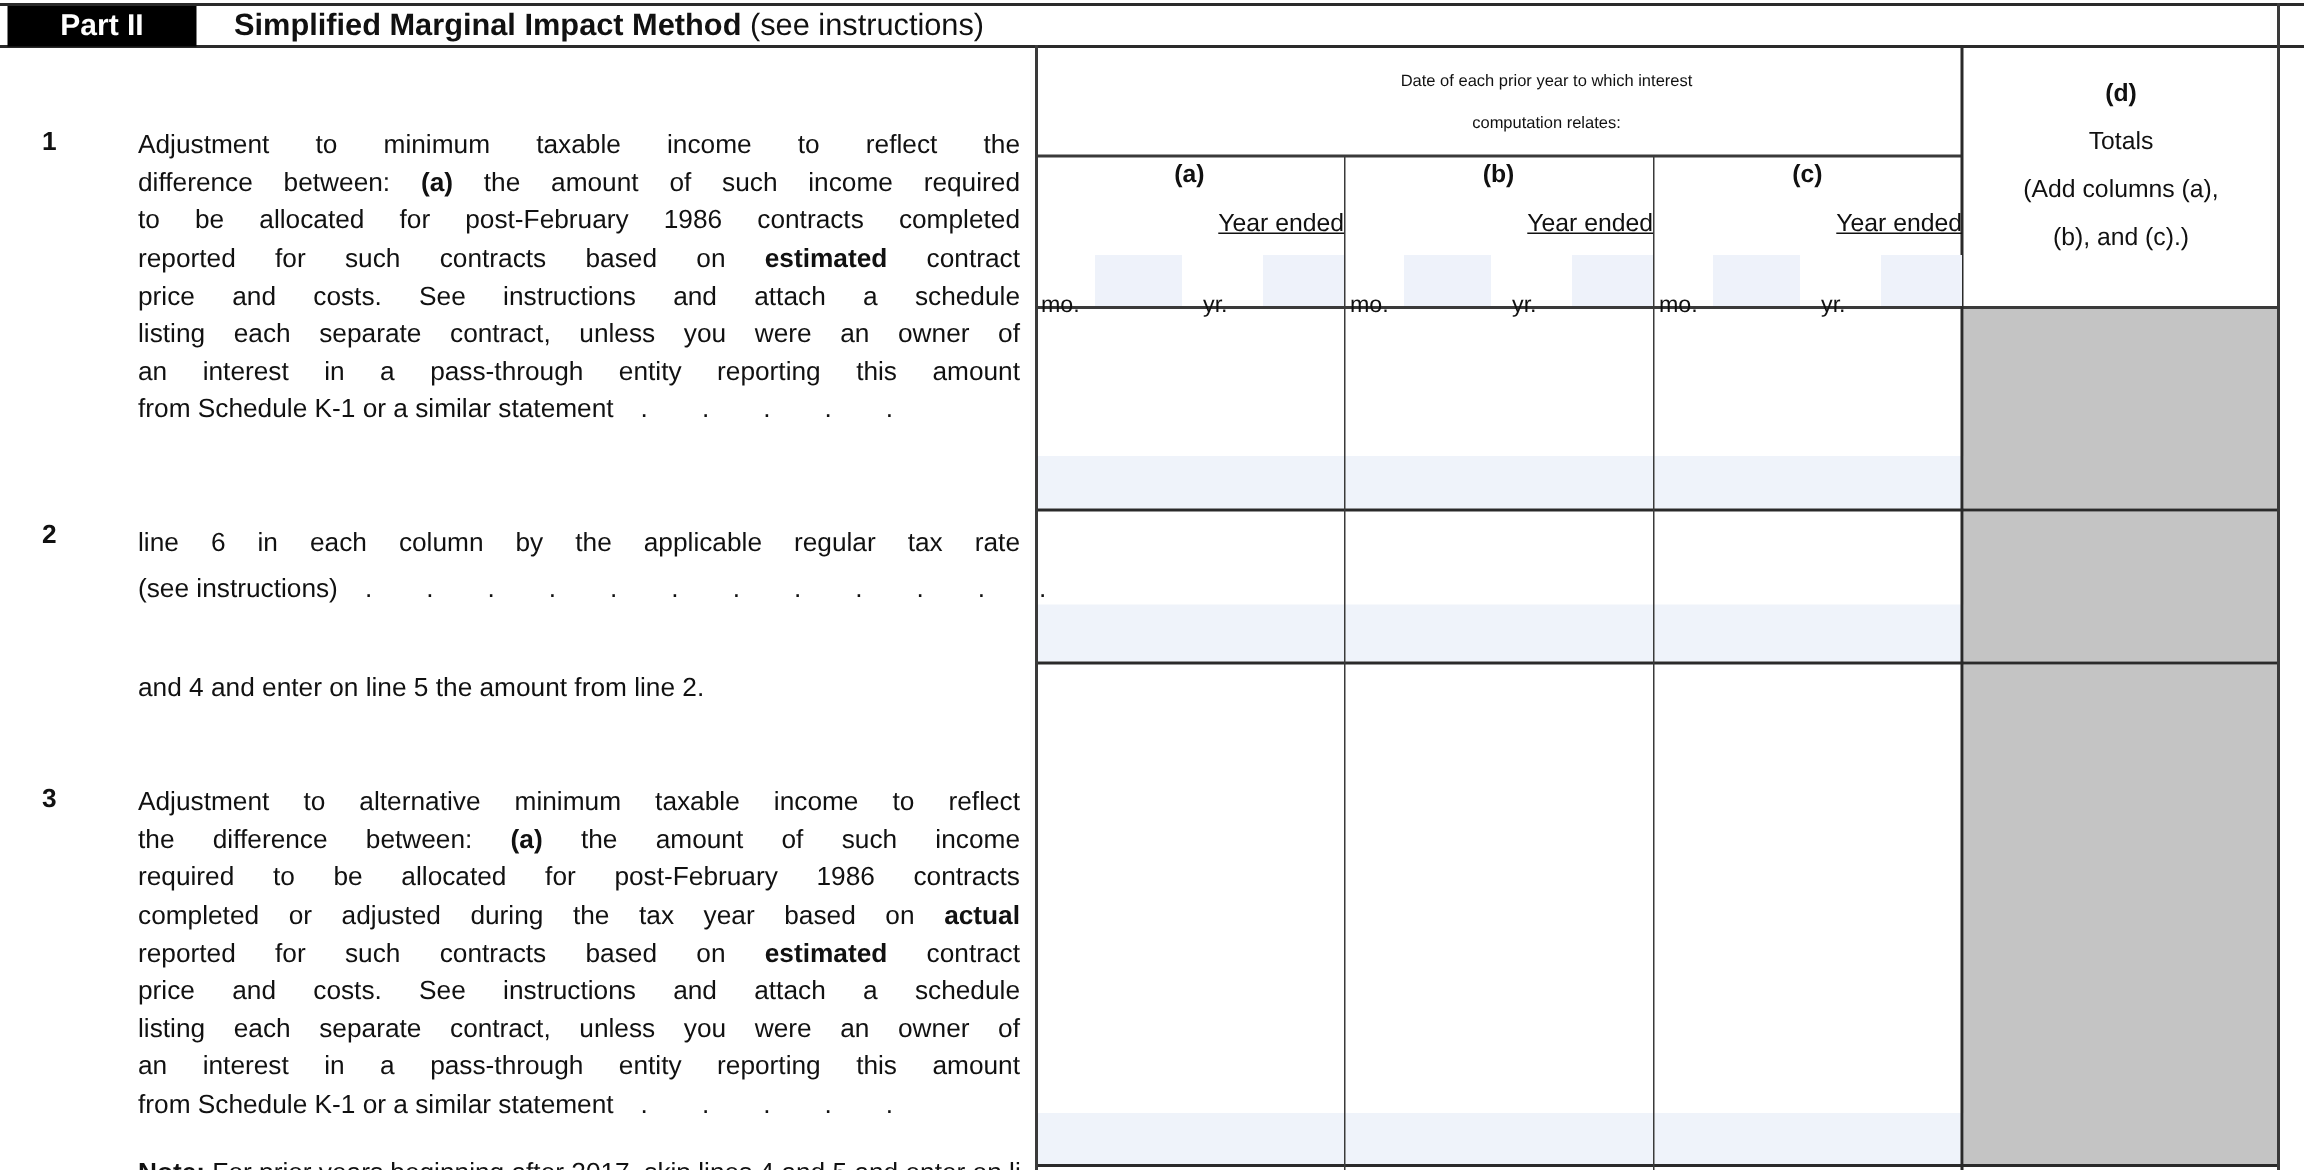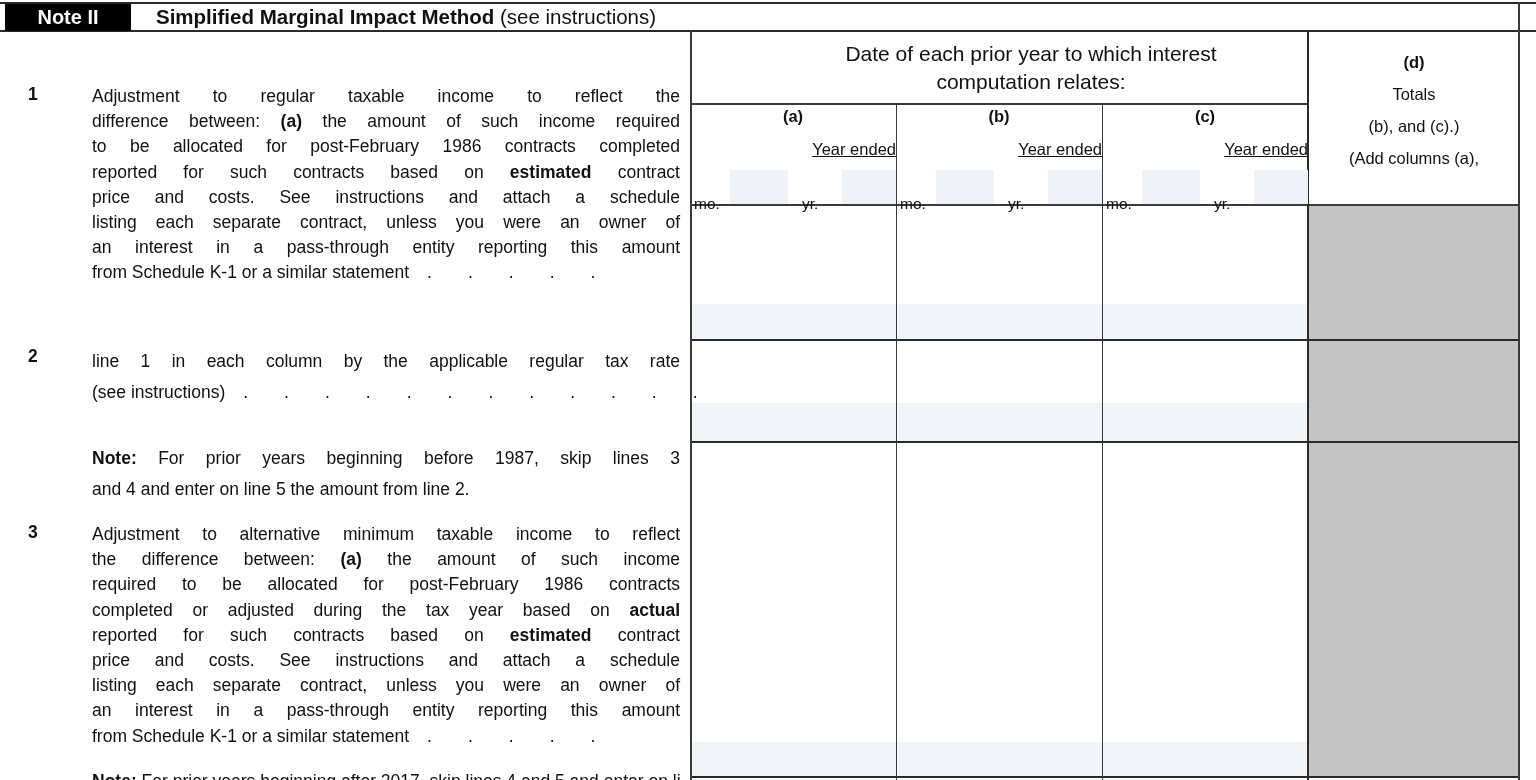--- a/index.html
+++ b/index.html
@@ -20,65 +20,64 @@
   .ln{font-size:17.5px;white-space:nowrap;}
   .ln.j{white-space:normal;text-align:justify;text-align-last:justify;}
   .item-line1 .ln,.item-line3 .ln{height:25.2px;line-height:25.2px;}
   .item-line2 .ln,.item-note .ln{height:31px;line-height:31px;}
   .item-line1{top:84px;} .item-line2{top:346px;} .item-note{top:443px;} .item-line3{top:522px;}
   .dots{letter-spacing:36px;margin-left:18px;}
   .clip-note{position:absolute;left:92px;top:769px;width:588px;height:11px;overflow:hidden;}
   .clip-note .ln{line-height:25px;}
   
   .span-header{position:absolute;left:690px;top:40px;width:682px;text-align:center;
-               font-size:21px;line-height:28px;}
+               font-size:11px;line-height:28px;}
   .col-letter{position:absolute;width:206px;text-align:center;font-size:16.5px;font-weight:bold;top:107px;}
   .col-caption{position:absolute;width:206px;text-align:right;font-size:16.5px;top:140px;text-decoration:underline;}
   .moyr-label{position:absolute;top:183px;font-size:15.5px;margin-top:12px;}
   .field{position:absolute;background:var(--field-bg,#eef2fa);}
   .band{position:absolute;background:var(--band-bg,#eff3fa);}
   .graycell{position:absolute;background:var(--disabled-bg,#c4c4c4);}
   .totals-header{position:absolute;left:1310px;top:46px;width:208px;text-align:center;
                  font-size:16.5px;line-height:32px;}
 </style>
 </head>
 <body>
 
 <div class="page" style="--field-bg: #eef2fa; --band-bg: #eff3fa; --disabled-bg: #c4c4c4;">
 
   <div class="rule" style="left:0;top:2px;width:1536px;height:2px;"></div>
   <div class="rule" style="left:0;top:30px;width:1536px;height:2px;"></div>
 
-  <div class="part-box">Note II</div>
+  <div class="part-box">Part II</div>
   <div class="part-title"><span class="b">Simplified Marginal Impact Method</span><span> (see instructions)</span></div>
 
   <div id="left-col">
       <div class="item item-line1">
         <div class="num">1</div>
         <div class="lines">
-          <div class="ln j"><span>Adjustment to regular taxable income to reflect the</span></div>
+          <div class="ln j"><span>Adjustment to minimum taxable income to reflect the</span></div>
           <div class="ln j"><span>difference between: </span><span class="b">(a)</span><span> the amount of such income required</span></div>
           <div class="ln j"><span>to be allocated for post-February 1986 contracts completed</span></div>
           <div class="ln j"><span>reported for such contracts based on </span><span class="b">estimated</span><span> contract</span></div>
           <div class="ln j"><span>price and costs. See instructions and attach a schedule</span></div>
           <div class="ln j"><span>listing each separate contract, unless you were an owner of</span></div>
           <div class="ln j"><span>an interest in a pass-through entity reporting this amount</span></div>
           <div class="ln"><span>from Schedule K-1 or a similar statement</span><span class="dots">.....</span></div>
         </div>
       </div>
       <div class="item item-line2">
         <div class="num">2</div>
         <div class="lines">
-          <div class="ln j"><span>line 1 in each column by the applicable regular tax rate</span></div>
+          <div class="ln j"><span>line 6 in each column by the applicable regular tax rate</span></div>
           <div class="ln"><span>(see instructions)</span><span class="dots">............</span></div>
         </div>
       </div>
       <div class="item item-note">
         <div class="lines">
-          <div class="ln j"><span></span><span class="b">Note:</span><span> For prior years beginning before 1987, skip lines 3</span></div>
           <div class="ln"><span>and 4 and enter on line 5 the amount from line 2.</span></div>
         </div>
       </div>
       <div class="item item-line3">
         <div class="num">3</div>
         <div class="lines">
           <div class="ln j"><span>Adjustment to alternative minimum taxable income to reflect</span></div>
           <div class="ln j"><span>the difference between: </span><span class="b">(a)</span><span> the amount of such income</span></div>
           <div class="ln j"><span>required to be allocated for post-February 1986 contracts</span></div>
           <div class="ln j"><span>completed or adjusted during the tax year based on </span><span class="b">actual</span><span></span></div>
@@ -120,22 +119,22 @@
   <div class="rule" style="left:1307px;top:30px;width:2px;height:750px;"></div>
   <div class="rule thin" style="left:1518px;top:2px;width:1.5px;height:778px;"></div>
 
   <div class="span-header">
     <div>Date of each prior year to which interest</div>
     <div>computation relates:</div>
   </div>
   <div class="totals-header">
     <div class="b">(d)</div>
     <div>Totals</div>
+    <div>(Add columns (a),</div>
     <div>(b), and (c).)</div>
-    <div>(Add columns (a),</div>
   </div>
   <div id="col-heads">
       <div class="col-letter" style="position: absolute; left: 690px; top: 107px; width: 206px;">(a)</div>
       <div class="col-caption" style="position: absolute; left: 690px; top: 140px; width: 206px;">Year ended</div>
       <div class="moyr-label" style="position: absolute; left: 694px; top: 183px;">mo.</div>
       <div class="field" style="position: absolute; left: 730px; top: 170px; width: 58px; height: 34px;"></div>
       <div class="moyr-label" style="position: absolute; left: 802px; top: 183px;">yr.</div>
       <div class="field" style="position: absolute; left: 842px; top: 170px; width: 54px; height: 34px;"></div>
       <div class="col-letter" style="position: absolute; left: 896px; top: 107px; width: 206px;">(b)</div>
       <div class="col-caption" style="position: absolute; left: 896px; top: 140px; width: 206px;">Year ended</div>

